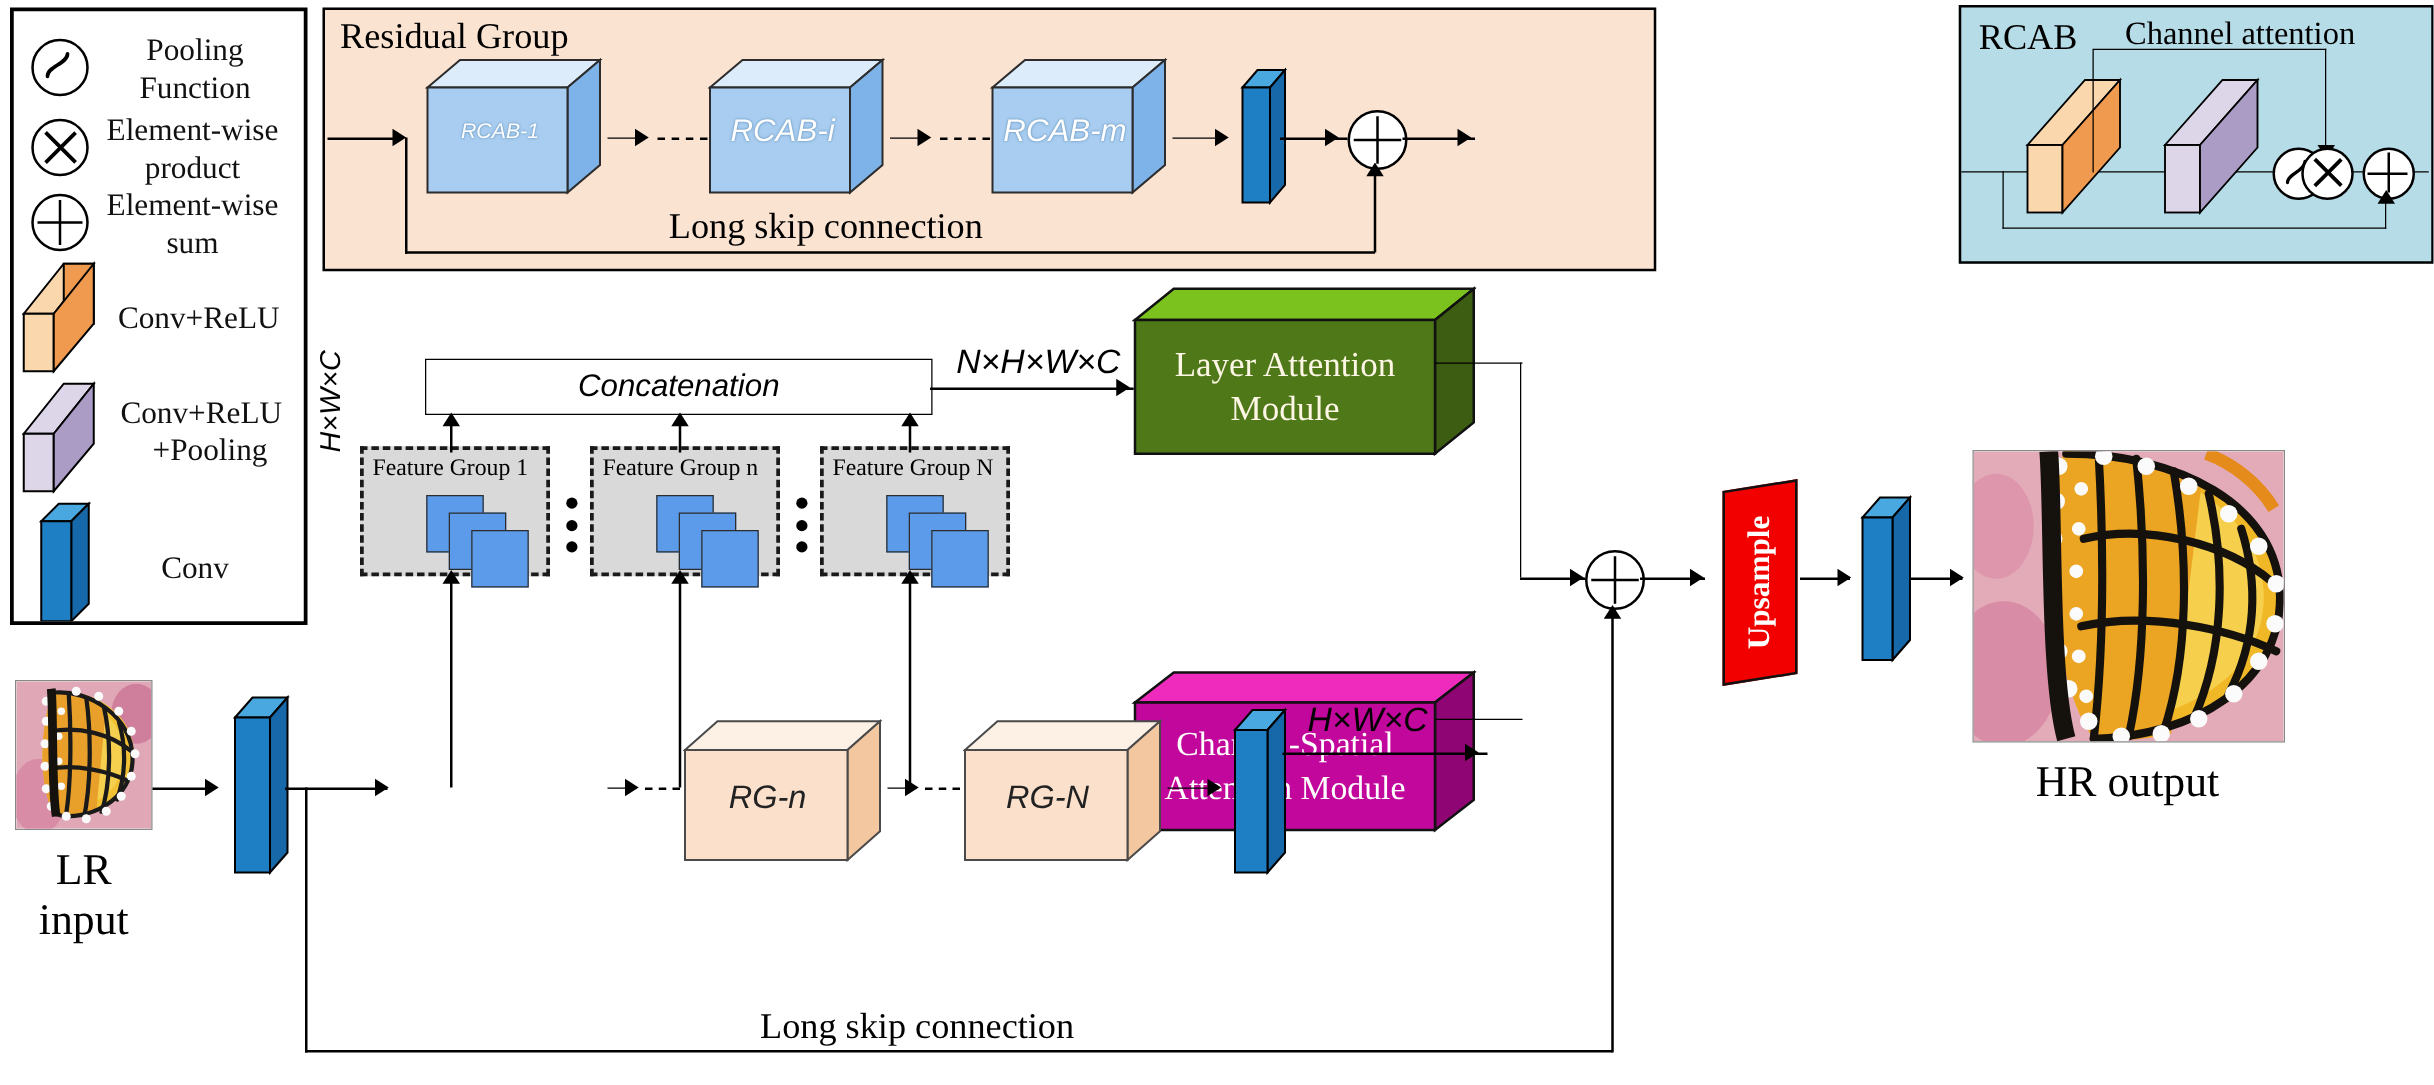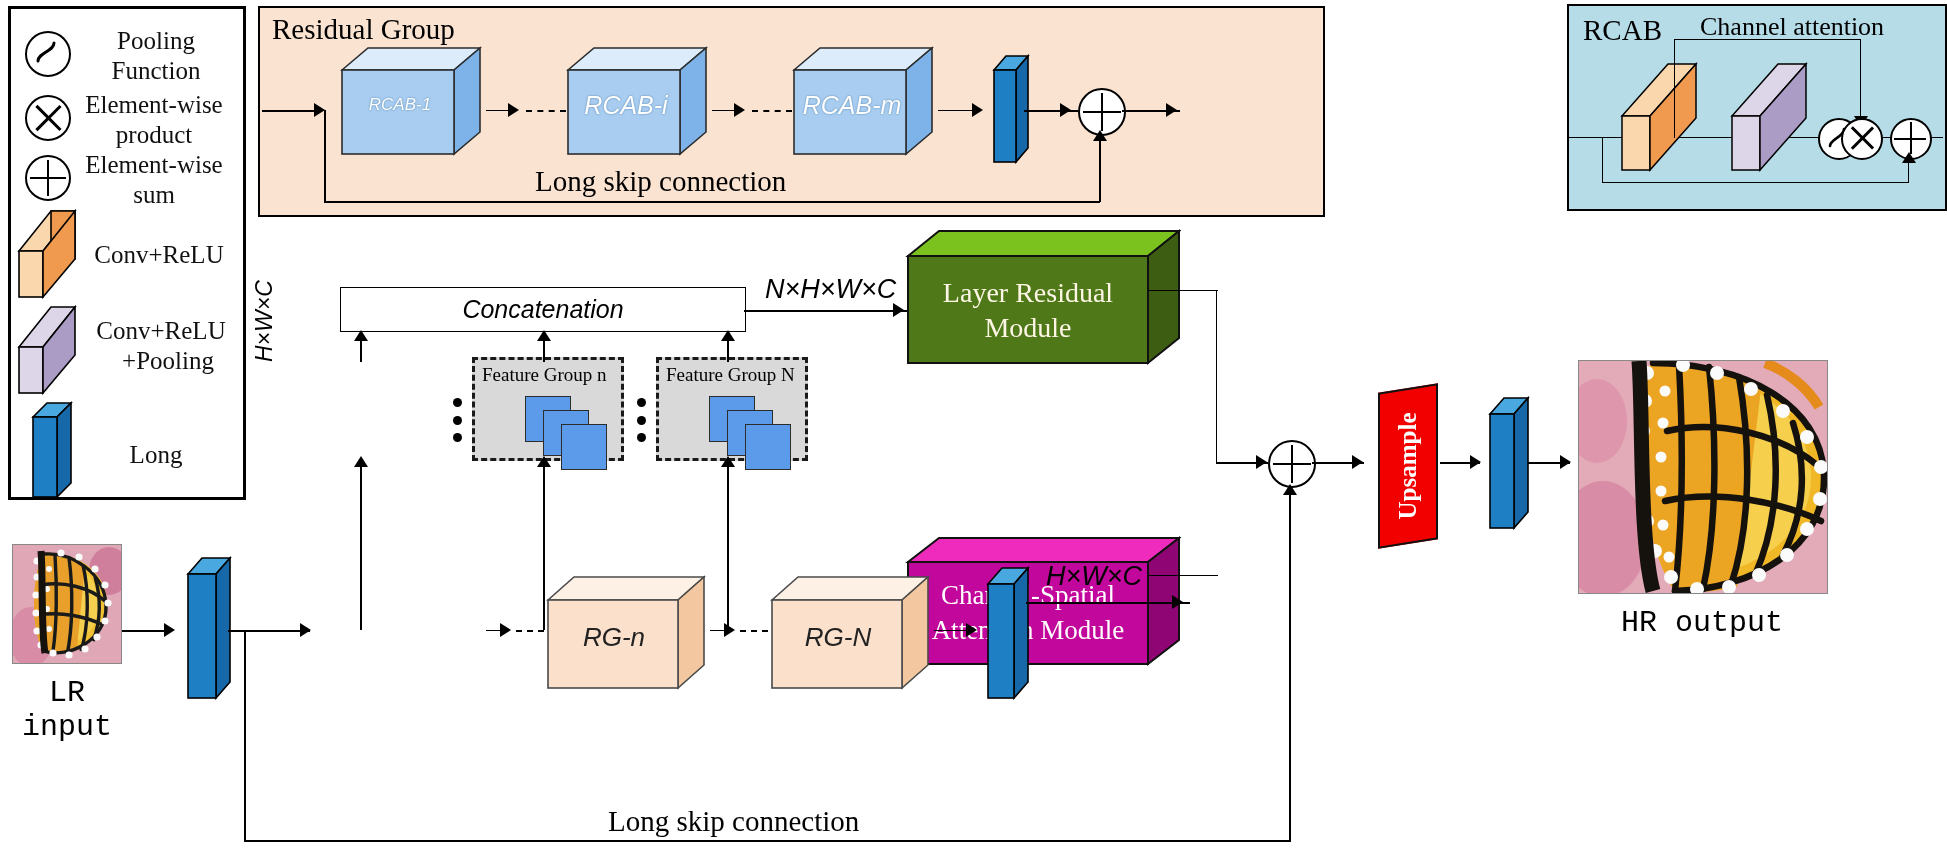--- a/index.html
+++ b/index.html
@@ -50,21 +50,21 @@
 
   
   #upsample{left:1533px;top:393px;width:62px;height:167px;}
   #upsample .skew{position:absolute;inset:0;background:#f20000;border:2px solid #111;
         transform:skewY(-9deg);box-sizing:border-box;}
   #upsample .ulab{position:absolute;inset:0;display:flex;align-items:center;justify-content:center;}
   #upsample .ulab span{color:#fff;font-size:25px;font-weight:bold;transform:rotate(-90deg);white-space:nowrap;}
 
   
   .photo{position:absolute;overflow:hidden;border:1px solid #888;}
-  .cap{position:absolute;font-size:30px;text-align:center;font-family:Liberation Mono, monospace;}
+  .cap{position:absolute;font-size:35px;text-align:center;}
 </style>
 </head>
 <body>
 
 <div id="root">
 
   <div id="legend" class="abs">
 
     <div class="opc" style="left:14px;top:22px;width:42px;height:42px;">
       <svg viewBox="0 0 42 42" style="position:absolute;left:-2px;top:-2px;width:42px;height:42px;">
@@ -108,21 +108,21 @@
     <div class="leg-label txt" style="left:68px;top:308px;width:164px;">Conv+ReLU</div>
     <div class="leg-label txt" style="left:75px;top:338px;width:164px;">+Pooling</div>
 
     <div class="abs" style="left:20px;top:392px;width:48px;height:96px;">
       <svg viewBox="0 0 48 96" style="width:48px;height:96px;">
         <polygon points="2,16 16,2 40,2 26,16" fill="#4aa8e0" stroke="#000" stroke-width="1.6"></polygon>
         <polygon points="26,16 40,2 40,82 26,96" fill="#1668a8" stroke="#000" stroke-width="1.6"></polygon>
         <rect x="2" y="16" width="24" height="80" fill="#1f7fc4" stroke="#000" stroke-width="1.6"></rect>
       </svg>
     </div>
-    <div class="leg-label txt" style="left:80px;top:432px;width:130px;">Long</div>
+    <div class="leg-label txt" style="left:80px;top:432px;width:130px;">Conv</div>
   </div>
 
   <div id="rg-panel" class="abs"></div>
 
   <div class="txt" style="left:272px;top:14px;font-size:29px;">Residual Group</div>
 
   <div class="hline" style="left:262px;top:110px;width:54px;"></div>
   <div class="arrowR" style="left:314px;top:103px;"></div>
 
   <div class="cube" style="left:340px;top:46px;width:142px;height:110px;">
@@ -244,20 +244,26 @@
   <div class="arrowU" style="left:1902px;top:152px;"></div>
 
   <div id="concat" class="abs ital">Concatenation</div>
 
   <div class="txt ital" style="left:765px;top:275px;font-size:27px;">N×H×W×C</div>
   <div class="hline" style="left:744px;top:310px;width:163px;"></div>
   <div class="arrowR" style="left:893px;top:303px;"></div>
 
   <div class="txt ital" style="left:252px;top:362px;font-size:23px;transform:rotate(-90deg);transform-origin:left top;">H×W×C</div>
 
+  <div class="fg" style="left:288px;top:357px;width:152px;height:104px;">
+    <div class="fgt">Feature Group 1</div>
+    <div class="mini" style="left:50px;top:36px;width:46px;height:46px;"></div>
+    <div class="mini" style="left:68px;top:50px;width:46px;height:46px;"></div>
+    <div class="mini" style="left:86px;top:64px;width:46px;height:46px;"></div>
+  </div>
   <div class="vline" style="left:360px;top:338px;height:24px;"></div>
   <div class="arrowU" style="left:354px;top:330px;"></div>
 
   <div class="vdots" style="left:452px;top:398px;width:10px;height:44px;">
     <i></i>
       <i></i>
       <i></i>
   </div>
 
   <div class="fg" style="left:472px;top:357px;width:152px;height:104px;">
@@ -285,21 +291,21 @@
   <div class="arrowU" style="left:721px;top:330px;"></div>
 
   <div class="mod" style="left:905px;top:228px;width:276px;height:138px;">
     <svg viewBox="0 0 276 138" style="position:absolute;left:0;top:0;width:276px;height:138px;">
       <polygon points="3,28 34,3 274,3 243,28" fill="#7bc21e" stroke="#111" stroke-width="2"></polygon>
       <polygon points="243,28 274,3 274,110 243,135" fill="#3d5e12" stroke="#111" stroke-width="2"></polygon>
       <rect x="3" y="28" width="240" height="107" fill="#4f7818" stroke="#111" stroke-width="2"></rect>
     </svg>
     <div style="position:absolute;left:3px;top:28px;width:240px;height:107px;display:flex;flex-direction:column;
                 align-items:center;justify-content:center;color:#fdf6e5;font-size:28px;line-height:1.25;">
-      <span>Layer Residual</span>
+      <span>Layer Attention</span>
       <span>Module</span>
     </div>
   </div>
 
   <div class="hline thin" style="left:1148px;top:290px;width:70px;"></div>
   <div class="vline thin" style="left:1216px;top:290px;height:172px;"></div>
 
   <div class="mod" style="left:905px;top:535px;width:276px;height:132px;">
     <svg viewBox="0 0 276 132" style="position:absolute;left:0;top:0;width:276px;height:132px;">
       <polygon points="3,27 34,3 274,3 243,27" fill="#ef2bbd" stroke="#111" stroke-width="2"></polygon>

